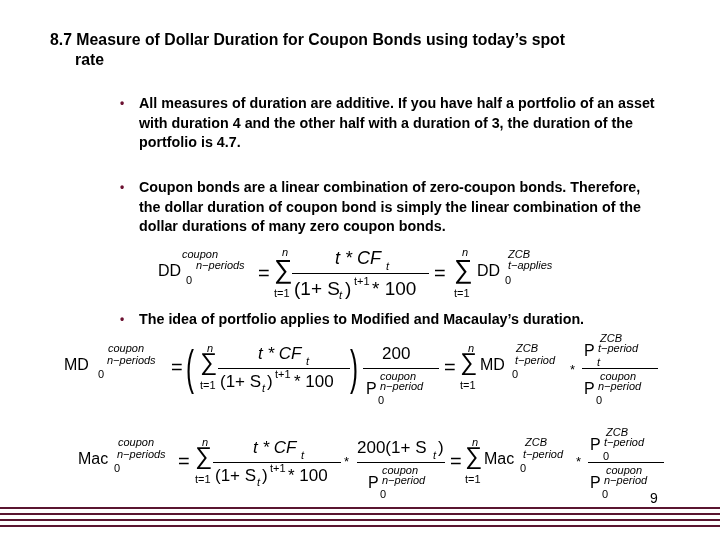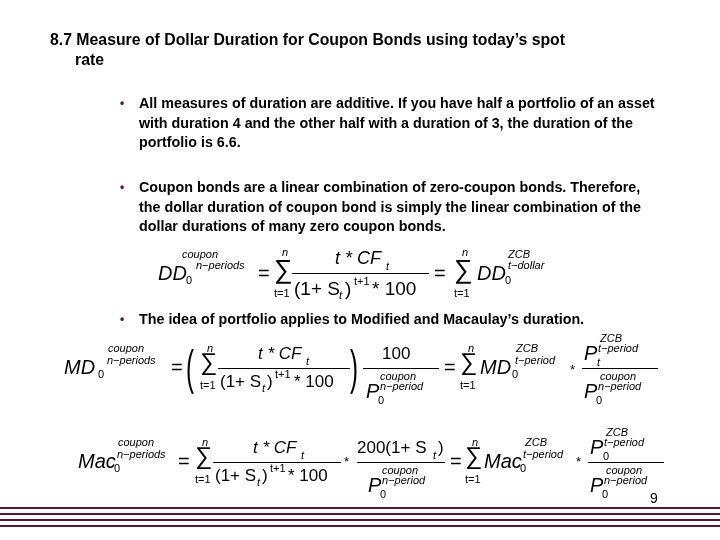--- a/index.html
+++ b/index.html
@@ -19,37 +19,37 @@
     position: absolute; left: 120px; width: 540px;
     font-size: 14.3px; font-weight: bold; line-height: 19.5px;
   }
   .bullet .dot {
     position: absolute; left: 0; top: 0; color: #6b1030; font-size: 12px;
   }
   .bullet .txt { display: block; margin-left: 19px; }
   .eq { position: absolute; font-family: "Liberation Sans", sans-serif; }
   .it { font-style: italic; }
   .sm { font-size: 11px; font-style: italic; }
-  .big { font-size: 20px; font-style: italic; }
+  .big { font-size: 16px; }
   .n { font-size: 20px; }
   .abs { position: absolute; white-space: nowrap; }
   .hr { position: absolute; left: 0; width: 720px; height: 2px; background: #5a1530; }
   .pagenum { position: absolute; left: 650px; top: 490px; font-size: 14px; }
 </style>
 </head>
 <body>
 
 <div class="title">
   <span>8.7 Measure of Dollar Duration for Coupon Bonds using today’s spot</span>
   <span class="line2">rate</span>
 </div>
 
 <div class="bullet" style="top:94px">
   <span class="dot">•</span>
-  <span class="txt">All measures of duration are additive. If you have half a portfolio of an asset with duration 4 and the other half with a duration of 3, the duration of the portfolio is 6.6.</span>
+  <span class="txt">All measures of duration are additive. If you have half a portfolio of an asset with duration 4 and the other half with a duration of 3, the duration of the portfolio is 4.7.</span>
 </div>
 <div class="bullet" style="top:178px">
   <span class="dot">•</span>
   <span class="txt">Coupon bonds are a linear combination of zero-coupon bonds. Therefore, the dollar duration of coupon bond is simply the linear combination of the dollar durations of many zero coupon bonds.</span>
 </div>
 
 <div class="eq" style="left:150px;top:244px;width:430px;height:62px;">
   <span class="abs big" style="left:8px;top:18px">DD</span>
   <span class="abs sm" style="left:32px;top:4px">coupon</span>
   <span class="abs sm" style="left:46px;top:15px">n−periods</span>
@@ -65,21 +65,21 @@
   <span class="abs sm" style="left:189px;top:45px">t</span>
   <span class="abs n" style="left:195px;top:34px;font-size:19px">)</span>
   <span class="abs sm" style="left:204px;top:31px;font-style:normal">t+1</span>
   <span class="abs n" style="left:222px;top:34px;font-size:19px"> * 100</span>
   <span class="abs n" style="left:284px;top:18px">=</span>
   <span class="abs sm" style="left:312px;top:2px">n</span>
   <span class="abs" style="left:304px;top:10px;font-size:26px">∑</span>
   <span class="abs sm" style="left:304px;top:43px;font-style:normal">t=1</span>
   <span class="abs big" style="left:327px;top:18px">DD</span>
   <span class="abs sm" style="left:358px;top:4px">ZCB</span>
-  <span class="abs sm" style="left:358px;top:15px">t−dollar</span>
+  <span class="abs sm" style="left:358px;top:15px">t−applies</span>
   <span class="abs sm" style="left:355px;top:30px;font-style:normal">0</span>
 </div>
 
 <div class="bullet" style="top:310px">
   <span class="dot">•</span>
   <span class="txt">The idea of portfolio applies to Modified and Macaulay’s duration.</span>
 </div>
 
 <div class="eq" style="left:60px;top:332px;width:610px;height:80px;">
   <span class="abs big" style="left:4px;top:24px">MD</span>
@@ -93,21 +93,21 @@
   <span class="abs sm" style="left:140px;top:47px;font-style:normal">t=1</span>
   <span class="abs it" style="left:198px;top:12px;font-size:17px">t * CF</span>
   <span class="abs sm" style="left:246px;top:23px">t</span>
   <div class="abs" style="left:158px;top:36px;width:132px;height:1px;background:#000"></div>
   <span class="abs n" style="left:160px;top:40px;font-size:17px">(1+ S</span>
   <span class="abs sm" style="left:202px;top:50px">t</span>
   <span class="abs n" style="left:207px;top:40px;font-size:17px">)</span>
   <span class="abs sm" style="left:215px;top:36px;font-style:normal">t+1</span>
   <span class="abs n" style="left:234px;top:40px;font-size:17px"> * 100</span>
   <span class="abs" style="left:290px;top:8px;font-size:48px;font-weight:100;transform:scaleX(0.5);transform-origin:left top">)</span>
-  <span class="abs n" style="left:322px;top:12px;font-size:17px">100</span>
+  <span class="abs n" style="left:322px;top:12px;font-size:17px">200</span>
   <div class="abs" style="left:303px;top:36px;width:76px;height:1px;background:#000"></div>
   <span class="abs sm" style="left:320px;top:38px">coupon</span>
   <span class="abs big" style="left:306px;top:48px">P</span>
   <span class="abs sm" style="left:320px;top:48px">n−period</span>
   <span class="abs sm" style="left:318px;top:62px;font-style:normal">0</span>
   <span class="abs n" style="left:384px;top:24px">=</span>
   <span class="abs sm" style="left:408px;top:10px">n</span>
   <span class="abs" style="left:400px;top:16px;font-size:24px">∑</span>
   <span class="abs sm" style="left:400px;top:47px;font-style:normal">t=1</span>
   <span class="abs big" style="left:420px;top:24px">MD</span>

